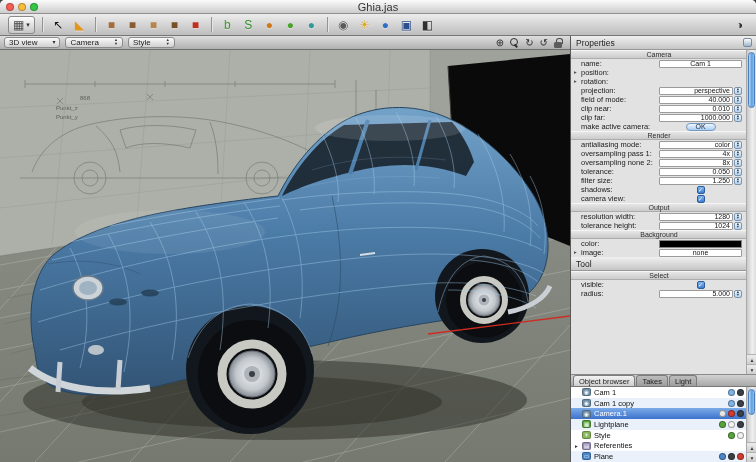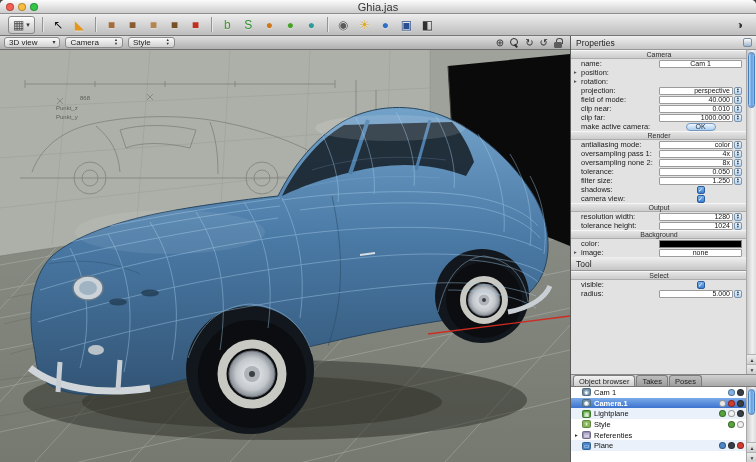--- a/index.html
+++ b/index.html
@@ -61,21 +61,21 @@
   .sarr.dn{bottom:0;}
   .bscroll{position:absolute;top:351px;right:0;width:10px;height:75px;background:linear-gradient(to right,#c9c9c9,#f0f0f0 60%,#dcdcdc);border-left:1px solid #a8a8a8;}
   .bthumb{position:absolute;top:2px;left:1px;width:7px;height:26px;border-radius:4px;background:linear-gradient(to right,#bcdcf8,#5f9de2 55%,#8fc0ee);border:1px solid #4a7cb8;}
   
   .tabs{position:absolute;top:338px;left:0;width:186px;height:13px;background:linear-gradient(#d2d2d2,#a8a8a8);border-top:1px solid #8a8a8a;border-bottom:1px solid #787878;display:flex;align-items:flex-end;padding:0 2px;gap:1px;}
   .tab{height:11px;padding:0 5px;font-size:7.5px;line-height:11px;border:1px solid #7c7c7c;border-bottom:none;border-radius:3px 3px 0 0;background:linear-gradient(#bdbdbd,#9d9d9d);color:#222;}
   .tab.active{background:linear-gradient(#f2f2f2,#cecece);}
   .blist{position:absolute;top:351px;left:0;width:176px;height:75px;background:#fff;overflow:hidden;}
   .brow{height:10.7px;display:flex;align-items:center;font-size:7.5px;padding:0 3px;gap:3px;color:#111;}
   .brow.alt{background:#eaf1fa;}
-  .brow.selected{background:linear-gradient(#7cabe9,#3b72cd);color:#fff;font-weight:bold;}
+  .brow.selected{background:linear-gradient(#7cabe9,#3b72cd);color:#fff;}
   .bexp{width:5px;font-size:5.5px;color:#333;text-align:center;}
   .bicon{width:9px;height:8px;border-radius:2px;font-size:5.5px;display:flex;align-items:center;justify-content:center;color:#fff;border:1px solid rgba(0,0,0,.25);}
   .blabel{overflow:hidden;white-space:nowrap;}
   .bbadges{margin-left:auto;display:flex;gap:2px;align-items:center;}
   .bbadge{width:7px;height:7px;border-radius:50%;border:1px solid rgba(0,0,0,.35);display:inline-block;}
 </style>
 </head>
 <body>
 
 <div class="window">
@@ -493,32 +493,41 @@
 
     <div class="vscroll">
       <div class="vthumb"></div>
       <div class="sarr up">▲</div>
       <div class="sarr dn">▼</div>
     </div>
 
     <div class="tabs">
         <div class="tab active">Object browser</div>
         <div class="tab">Takes</div>
-        <div class="tab">Poses</div>
+        <div class="tab">Light</div>
       </div>
     <div class="blist">
         <div class="brow">
           <span class="bexp"></span>
           <span class="bicon" style="background: rgb(111, 143, 168);">◉</span>
           <span class="blabel">Cam 1</span>
           <span class="bbadges">
             <span class="bbadge" style="background: rgb(127, 178, 229);"></span>
             <span class="bbadge" style="background: rgb(58, 63, 69);"></span>
           </span>
         </div>
+        <div class="brow alt">
+          <span class="bexp"></span>
+          <span class="bicon" style="background: rgb(111, 143, 168);">◉</span>
+          <span class="blabel">Cam 1 copy</span>
+          <span class="bbadges">
+            <span class="bbadge" style="background: rgb(127, 178, 229);"></span>
+            <span class="bbadge" style="background: rgb(58, 63, 69);"></span>
+          </span>
+        </div>
         <div class="brow selected">
           <span class="bexp"></span>
           <span class="bicon" style="background: rgb(111, 143, 168);">◉</span>
           <span class="blabel">Camera.1</span>
           <span class="bbadges">
             <span class="bbadge" style="background: rgb(232, 232, 232);"></span>
             <span class="bbadge" style="background: rgb(210, 59, 46);"></span>
             <span class="bbadge" style="background: rgb(58, 63, 69);"></span>
           </span>
         </div>

